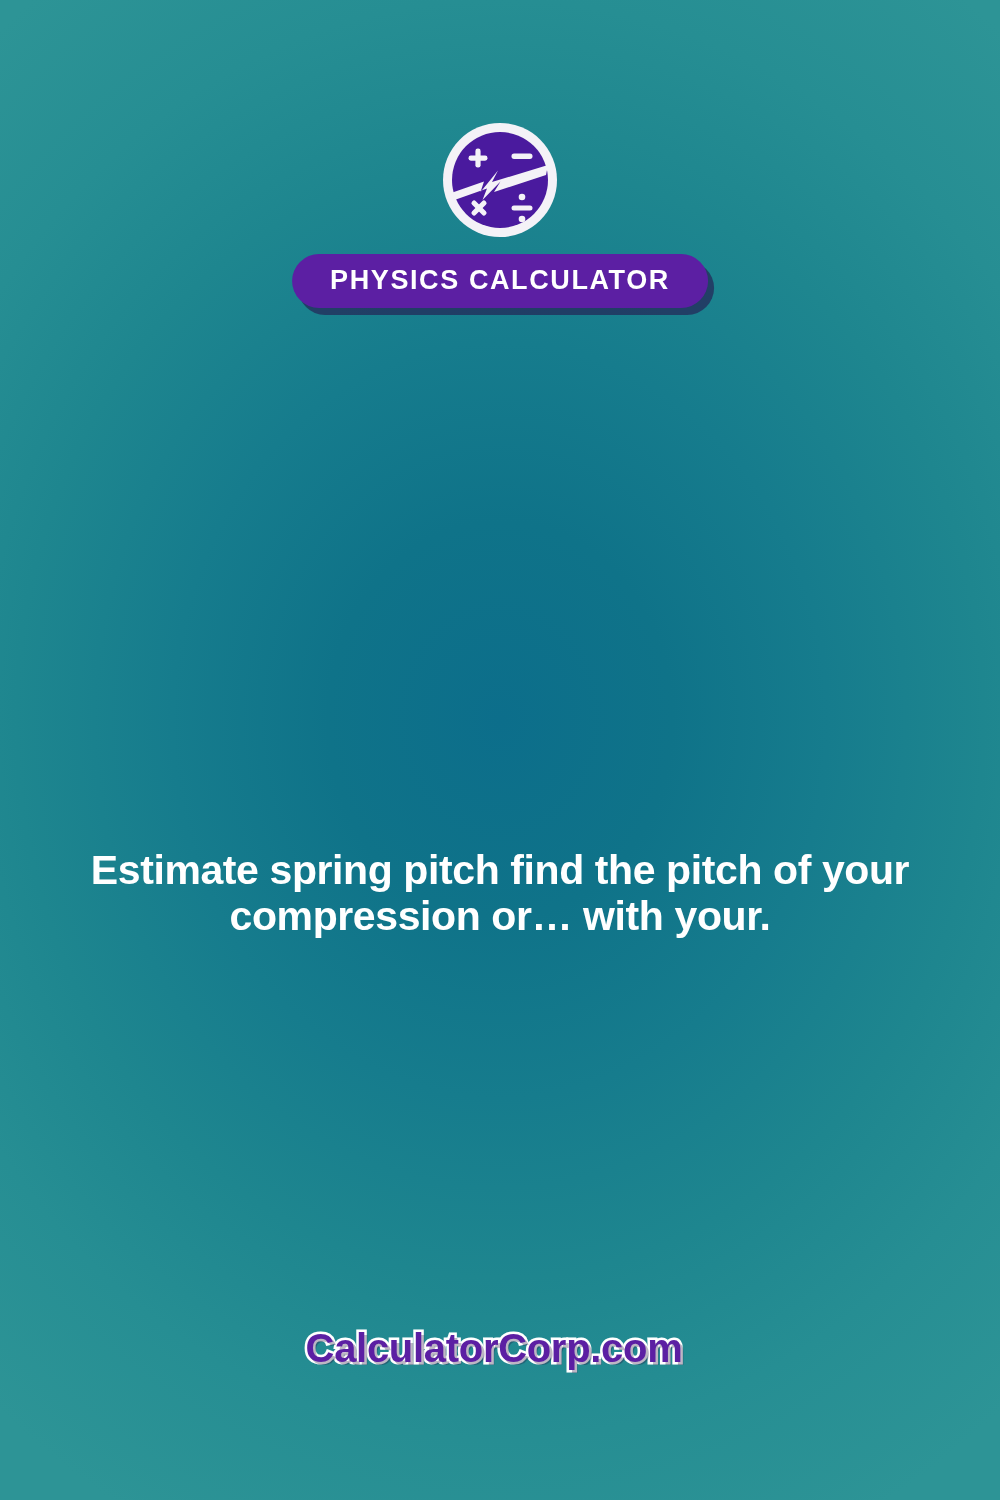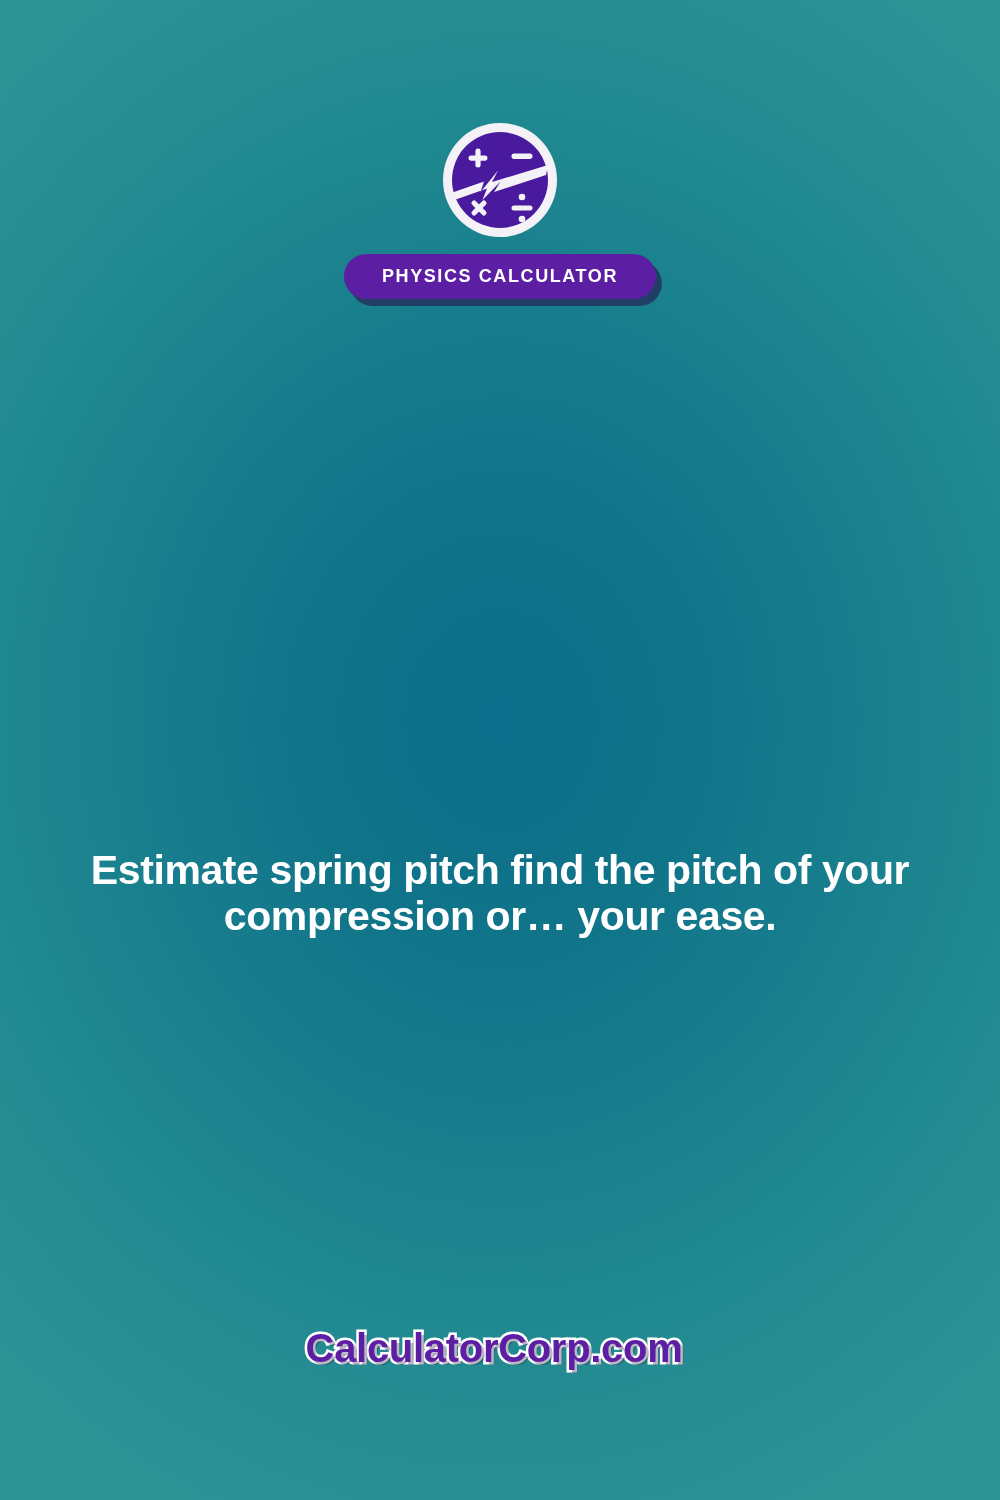--- a/index.html
+++ b/index.html
@@ -53,21 +53,21 @@
     display: inline-flex;
     align-items: center;
     justify-content: center;
     padding: 13px 38px 14px 38px;
     background: #5c1fa3;
     border-radius: 40px;
     box-shadow: 6px 7px 0 rgba(40,10,70,0.55);
   }
   .badge-text {
     color: #ffffff;
-    font-size: 18px;
+    font-size: 27px;
     font-weight: bold;
     letter-spacing: 1.6px;
     line-height: 1;
     white-space: nowrap;
   }
 
   
   .title-block {
     position: absolute;
     left: 0;
@@ -160,20 +160,20 @@
   </div>
 
   <div class="badge-wrap">
     <div class="badge">
       <span class="badge-text">PHYSICS CALCULATOR</span>
     </div>
   </div>
 
 
   <div class="subtitle-block">
-    <p class="subtitle">Estimate spring pitch find the pitch of your compression or… your ease.</p>
+    <p class="subtitle">Estimate spring pitch find the pitch of your compression or… with your.</p>
   </div>
 
   <div class="footer-block">
     <a class="footer-link" href="#">CalculatorCorp.com</a>
   </div>
 
 </div>
 
 </body></html>

